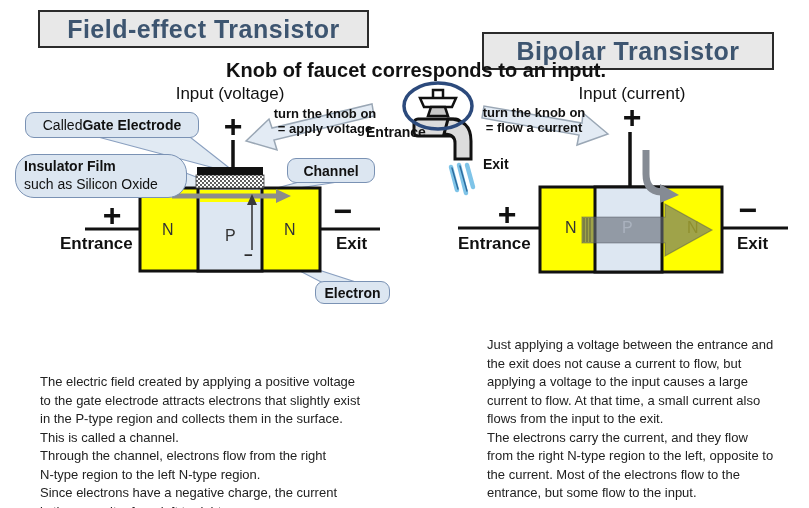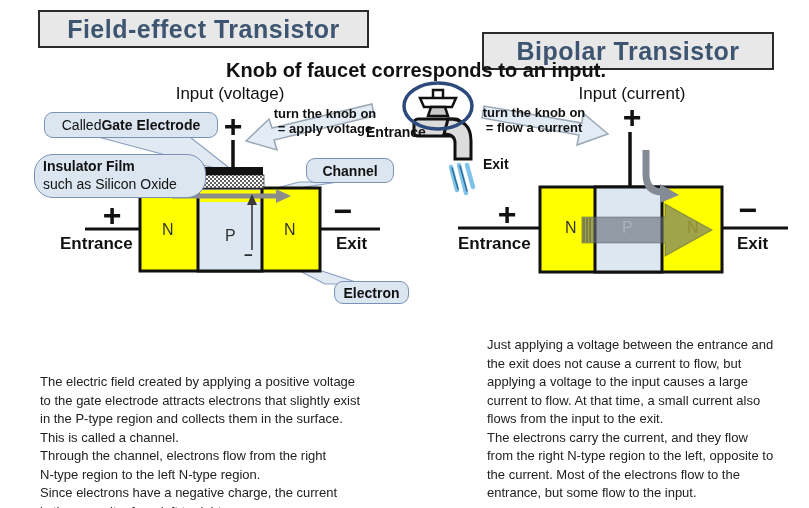--- a/index.html
+++ b/index.html
@@ -11,21 +11,20 @@
   .txt{position:absolute;z-index:3;}
   .title-box{
     position:absolute;z-index:3;background:#e8e8e8;border:2px solid #2b2b2b;
     color:#3d5570;font-weight:bold;font-size:25px;text-align:center;
     display:flex;align-items:center;justify-content:center;letter-spacing:0.5px;
   }
   .callout{
     position:absolute;z-index:3;background:#dce6f1;border:1.5px solid #7a92b4;
     border-radius:9px;font-size:14px;display:flex;align-items:center;justify-content:center;
     color:#111;
-    margin-left:19px;
   }
   .callout.left-align{justify-content:flex-start;padding-left:8px;display:block;border-radius:19px;}
   .b{font-weight:bold;}
   .plus-minus{font-weight:bold;font-size:32px;line-height:28px;color:#111;z-index:3;}
   .wire-label{font-weight:bold;font-size:17px;color:#111;z-index:3;}
   .region-label{font-size:16px;color:#333;z-index:3;}
   .note{font-weight:bold;font-size:13px;line-height:15px;white-space:pre;text-align:center;color:#111;z-index:3;}
   .input-label{font-weight:normal;font-size:17px;color:#111;text-align:center;z-index:3;}
   .caption{font-weight:bold;font-size:20px;color:#111;text-align:center;z-index:3;}
   .desc{font-size:13px;line-height:18.5px;color:#222;white-space:pre;z-index:3;}

